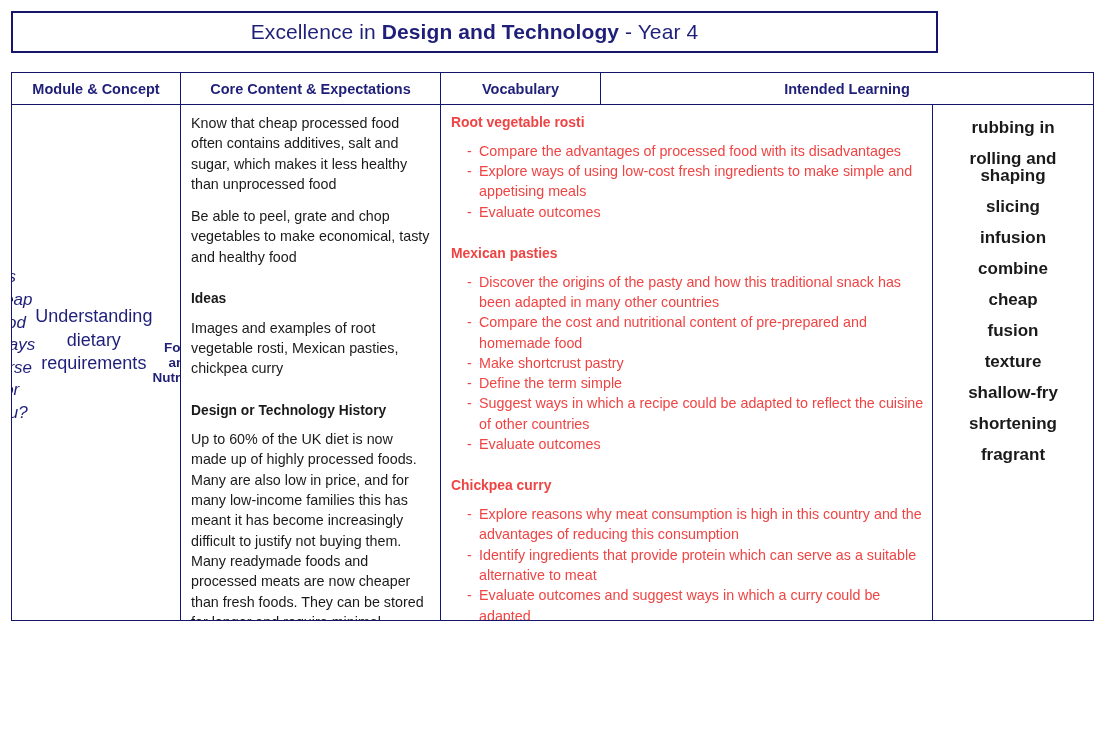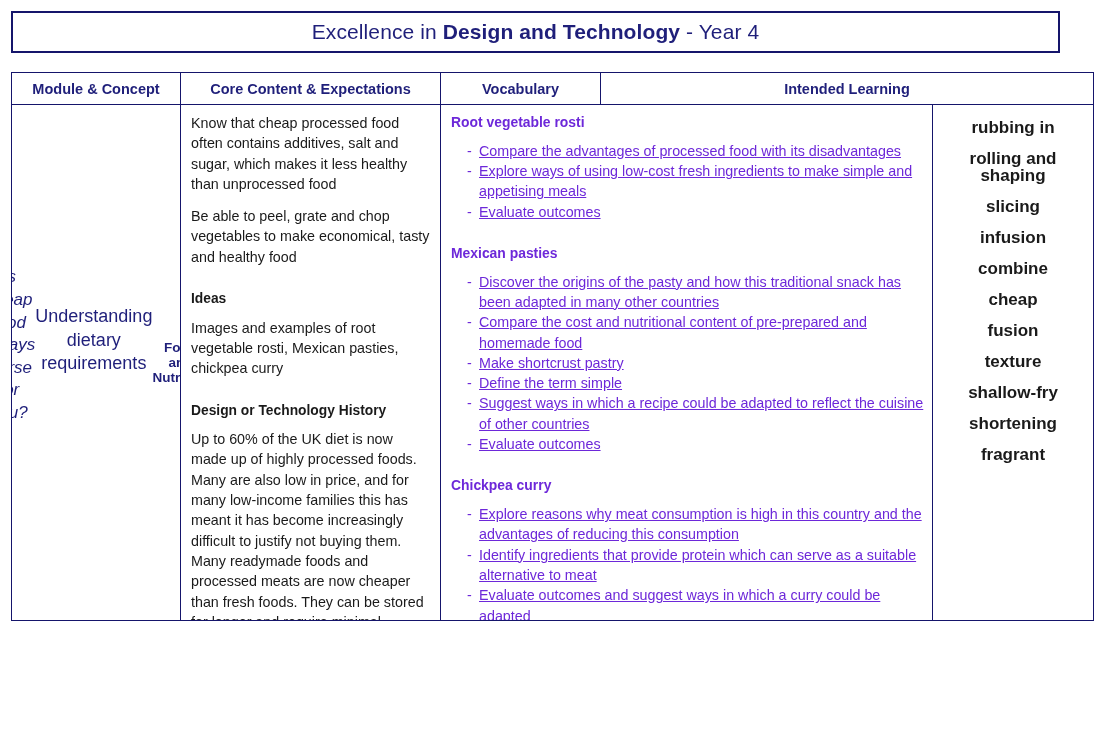--- a/index.html
+++ b/index.html
@@ -20,21 +20,21 @@
     width: 1105px;
     height: 745px;
     box-sizing: border-box;
   }
 
   
   .title-box {
     position: absolute;
     left: 11px;
     top: 11px;
-    width: 1049px;
+    width: 927px;
     height: 42px;
     border: 2px solid #15156b;
     box-sizing: border-box;
     display: flex;
     align-items: center;
     justify-content: center;
     background: #ffffff;
   }
   .title-text {
     font-size: 21px;
@@ -137,37 +137,36 @@
     font-weight: bold;
     margin: 0 0 9px 0;
     font-size: 13.8px;
   }
   .core-gap-big { height: 22px; }
 
   
   .cell-learning {
     font-size: 14.3px;
     line-height: 1.42;
-    color: #6d28d9;
+    color: #ef4444;
     padding-top: 8px;
     padding-left: 10px;
     padding-right: 6px;
   }
   .learn-group { margin-bottom: 22px; }
   .learn-group:last-child { margin-bottom: 0; }
   .learn-heading {
     font-weight: bold;
     font-size: 13.9px;
     margin: 0 0 8px 0;
   }
   .learn-list {
     list-style: none;
     margin: 0;
     padding: 0 0 0 16px;
-    text-decoration: underline;
   }
   .learn-list li {
     position: relative;
     padding-left: 12px;
     margin-bottom: 0px;
   }
   .learn-list li::before {
     content: "-";
     position: absolute;
     left: 0;

